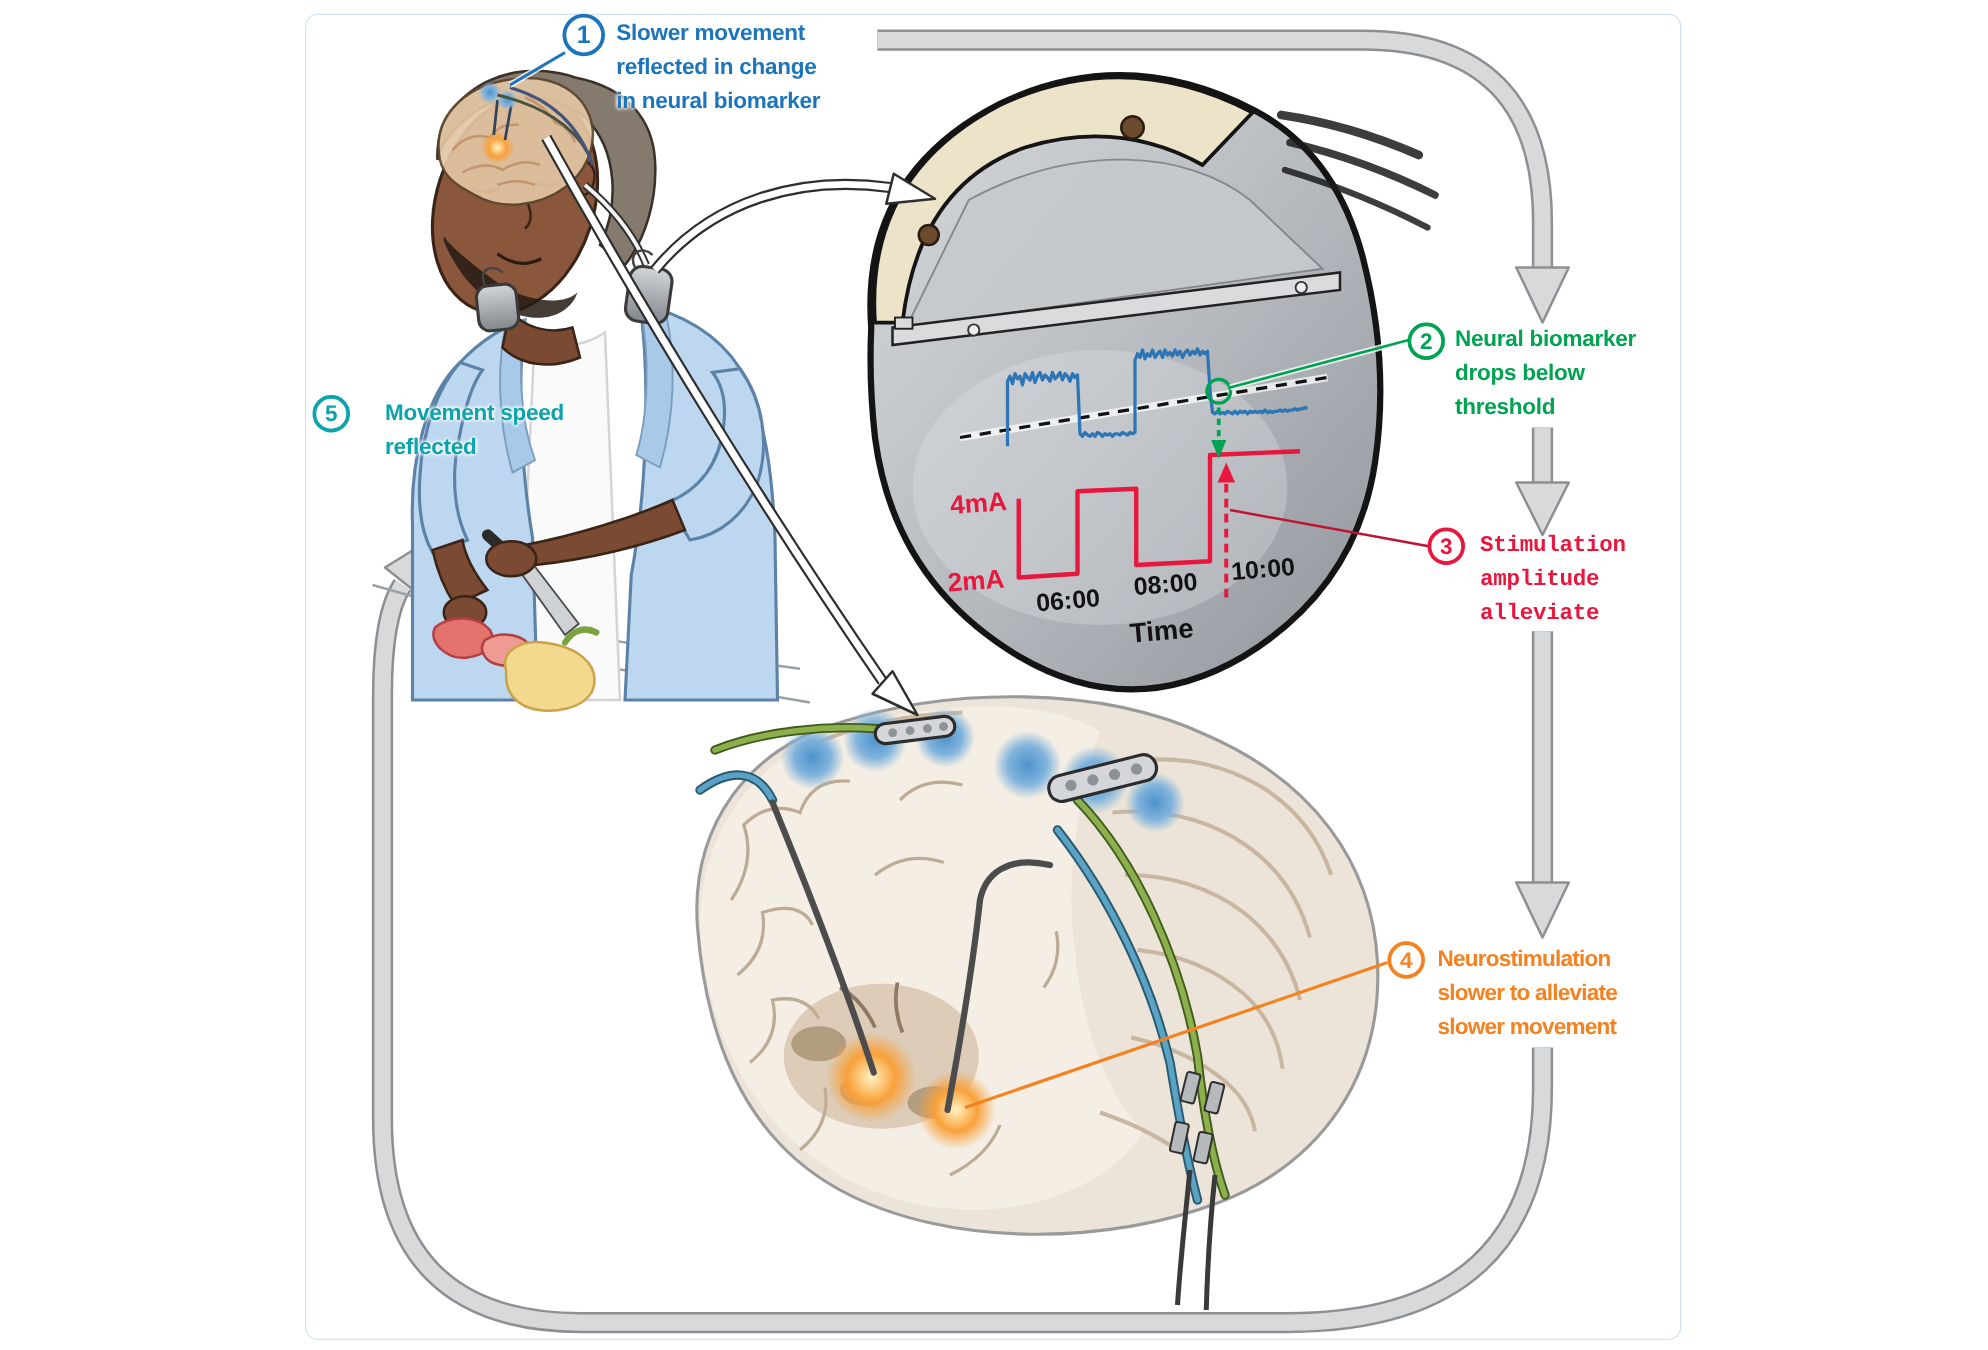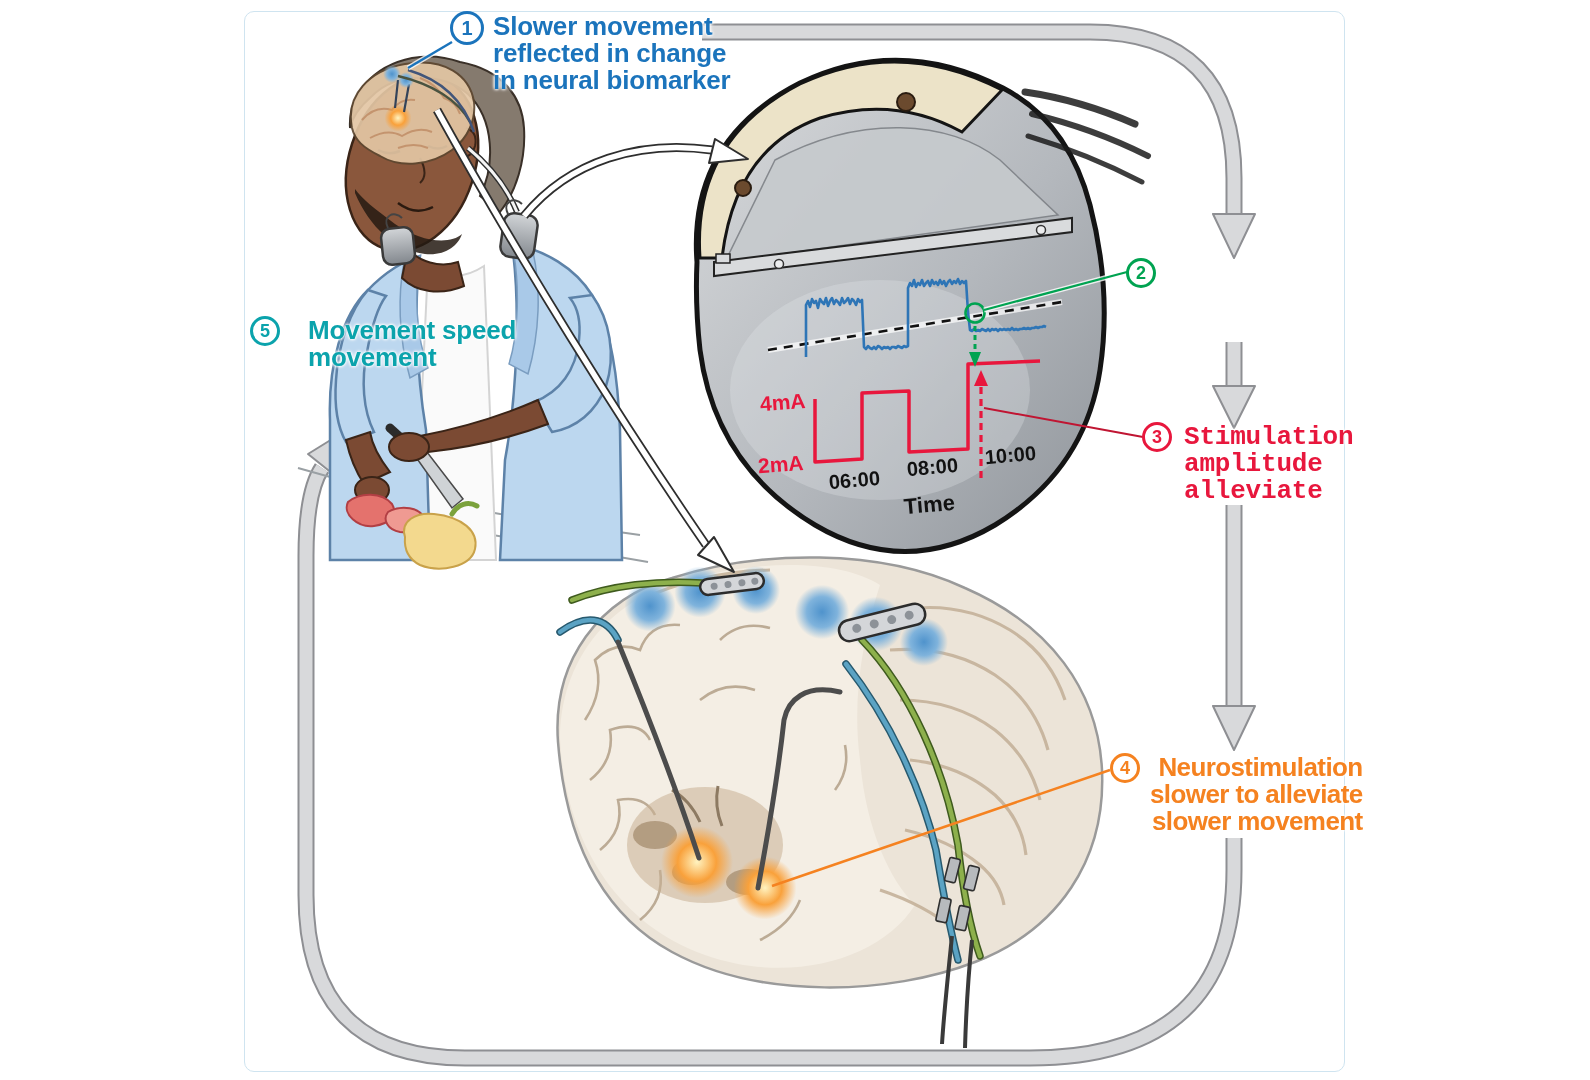--- a/index.html
+++ b/index.html
@@ -5,21 +5,21 @@
   html,body{margin:0;padding:0;background:#fff;}
   .canvas{position:relative;width:1590px;height:1080px;background:#fff;overflow:hidden;
           font-family:"Liberation Sans",sans-serif;}
   .frame{position:absolute;left:244px;top:11px;width:1099px;height:1059px;
          border:1px solid #cfe4f0;border-radius:10px;}
   svg.art{position:absolute;left:0;top:0;}
   .badge{position:absolute;width:24px;height:24px;border-radius:50%;border:3px solid;
          background:#fff;display:flex;align-items:center;justify-content:center;
          font-weight:bold;font-size:18px;z-index:30;}
   .badge.big{width:28px;height:28px;font-size:20px;}
-  .steptext{position:absolute;font-weight:bold;font-size:26px;line-height:27px;
+  .steptext{position:absolute;font-weight:bold;font-size:18px;line-height:27px;
             letter-spacing:-0.2px;white-space:nowrap;z-index:30;
             text-shadow:0 0 3px #fff,0 0 3px #fff,0 0 4px #fff;}
   .c1{color:#1b74bc;border-color:#1b74bc}
   .c2{color:#00a351;border-color:#00a351}
   .c3{color:#e8173d;border-color:#e8173d}
   .c4{color:#f58220;border-color:#f58220}
   .c5{color:#0ba3ac;border-color:#0ba3ac}
   .tight{letter-spacing:-0.6px;}
   text.cht{font-family:"Liberation Sans",sans-serif;font-weight:bold;}
 </style>
@@ -293,33 +293,38 @@
   </svg>
 
   <div class="badge big c1" style="left:450px;top:11px;">1</div>
   <div class="steptext c1" style="left:493px;top:13px;">
     <div>Slower movement</div>
       <div>reflected in change</div>
       <div>in neural biomarker</div>
   </div>
 
   <div class="badge c2" style="left:1126px;top:258px;">2</div>
+  <div class="steptext c2" style="left:1164px;top:258px;">
+    <div>Neural biomarker</div>
+      <div>drops below</div>
+      <div>threshold</div>
+  </div>
 
   <div class="badge c3" style="left:1142px;top:422px;">3</div>
   <div class="steptext c3" style="left:1184px;top:424px;font-family:Liberation Mono, monospace;">
     <div>Stimulation</div>
       <div>amplitude</div>
       <div>alleviate</div>
   </div>
 
   <div class="badge c4" style="left:1110px;top:753px;">4</div>
-  <div class="steptext c4 tight" style="left:1150px;top:754px;text-align:right;">
+  <div class="steptext c4 tight" style="left:1150px;top:754px;">
     <div>Neurostimulation</div>
       <div>slower to alleviate</div>
       <div>slower movement</div>
   </div>
 
   <div class="badge c5" style="left:250px;top:316px;">5</div>
   <div class="steptext c5" style="left:308px;top:317px;">
     <div>Movement speed</div>
-      <div>movement</div>
+      <div>reflected</div>
   </div>
 </div>
 
 </body></html>

